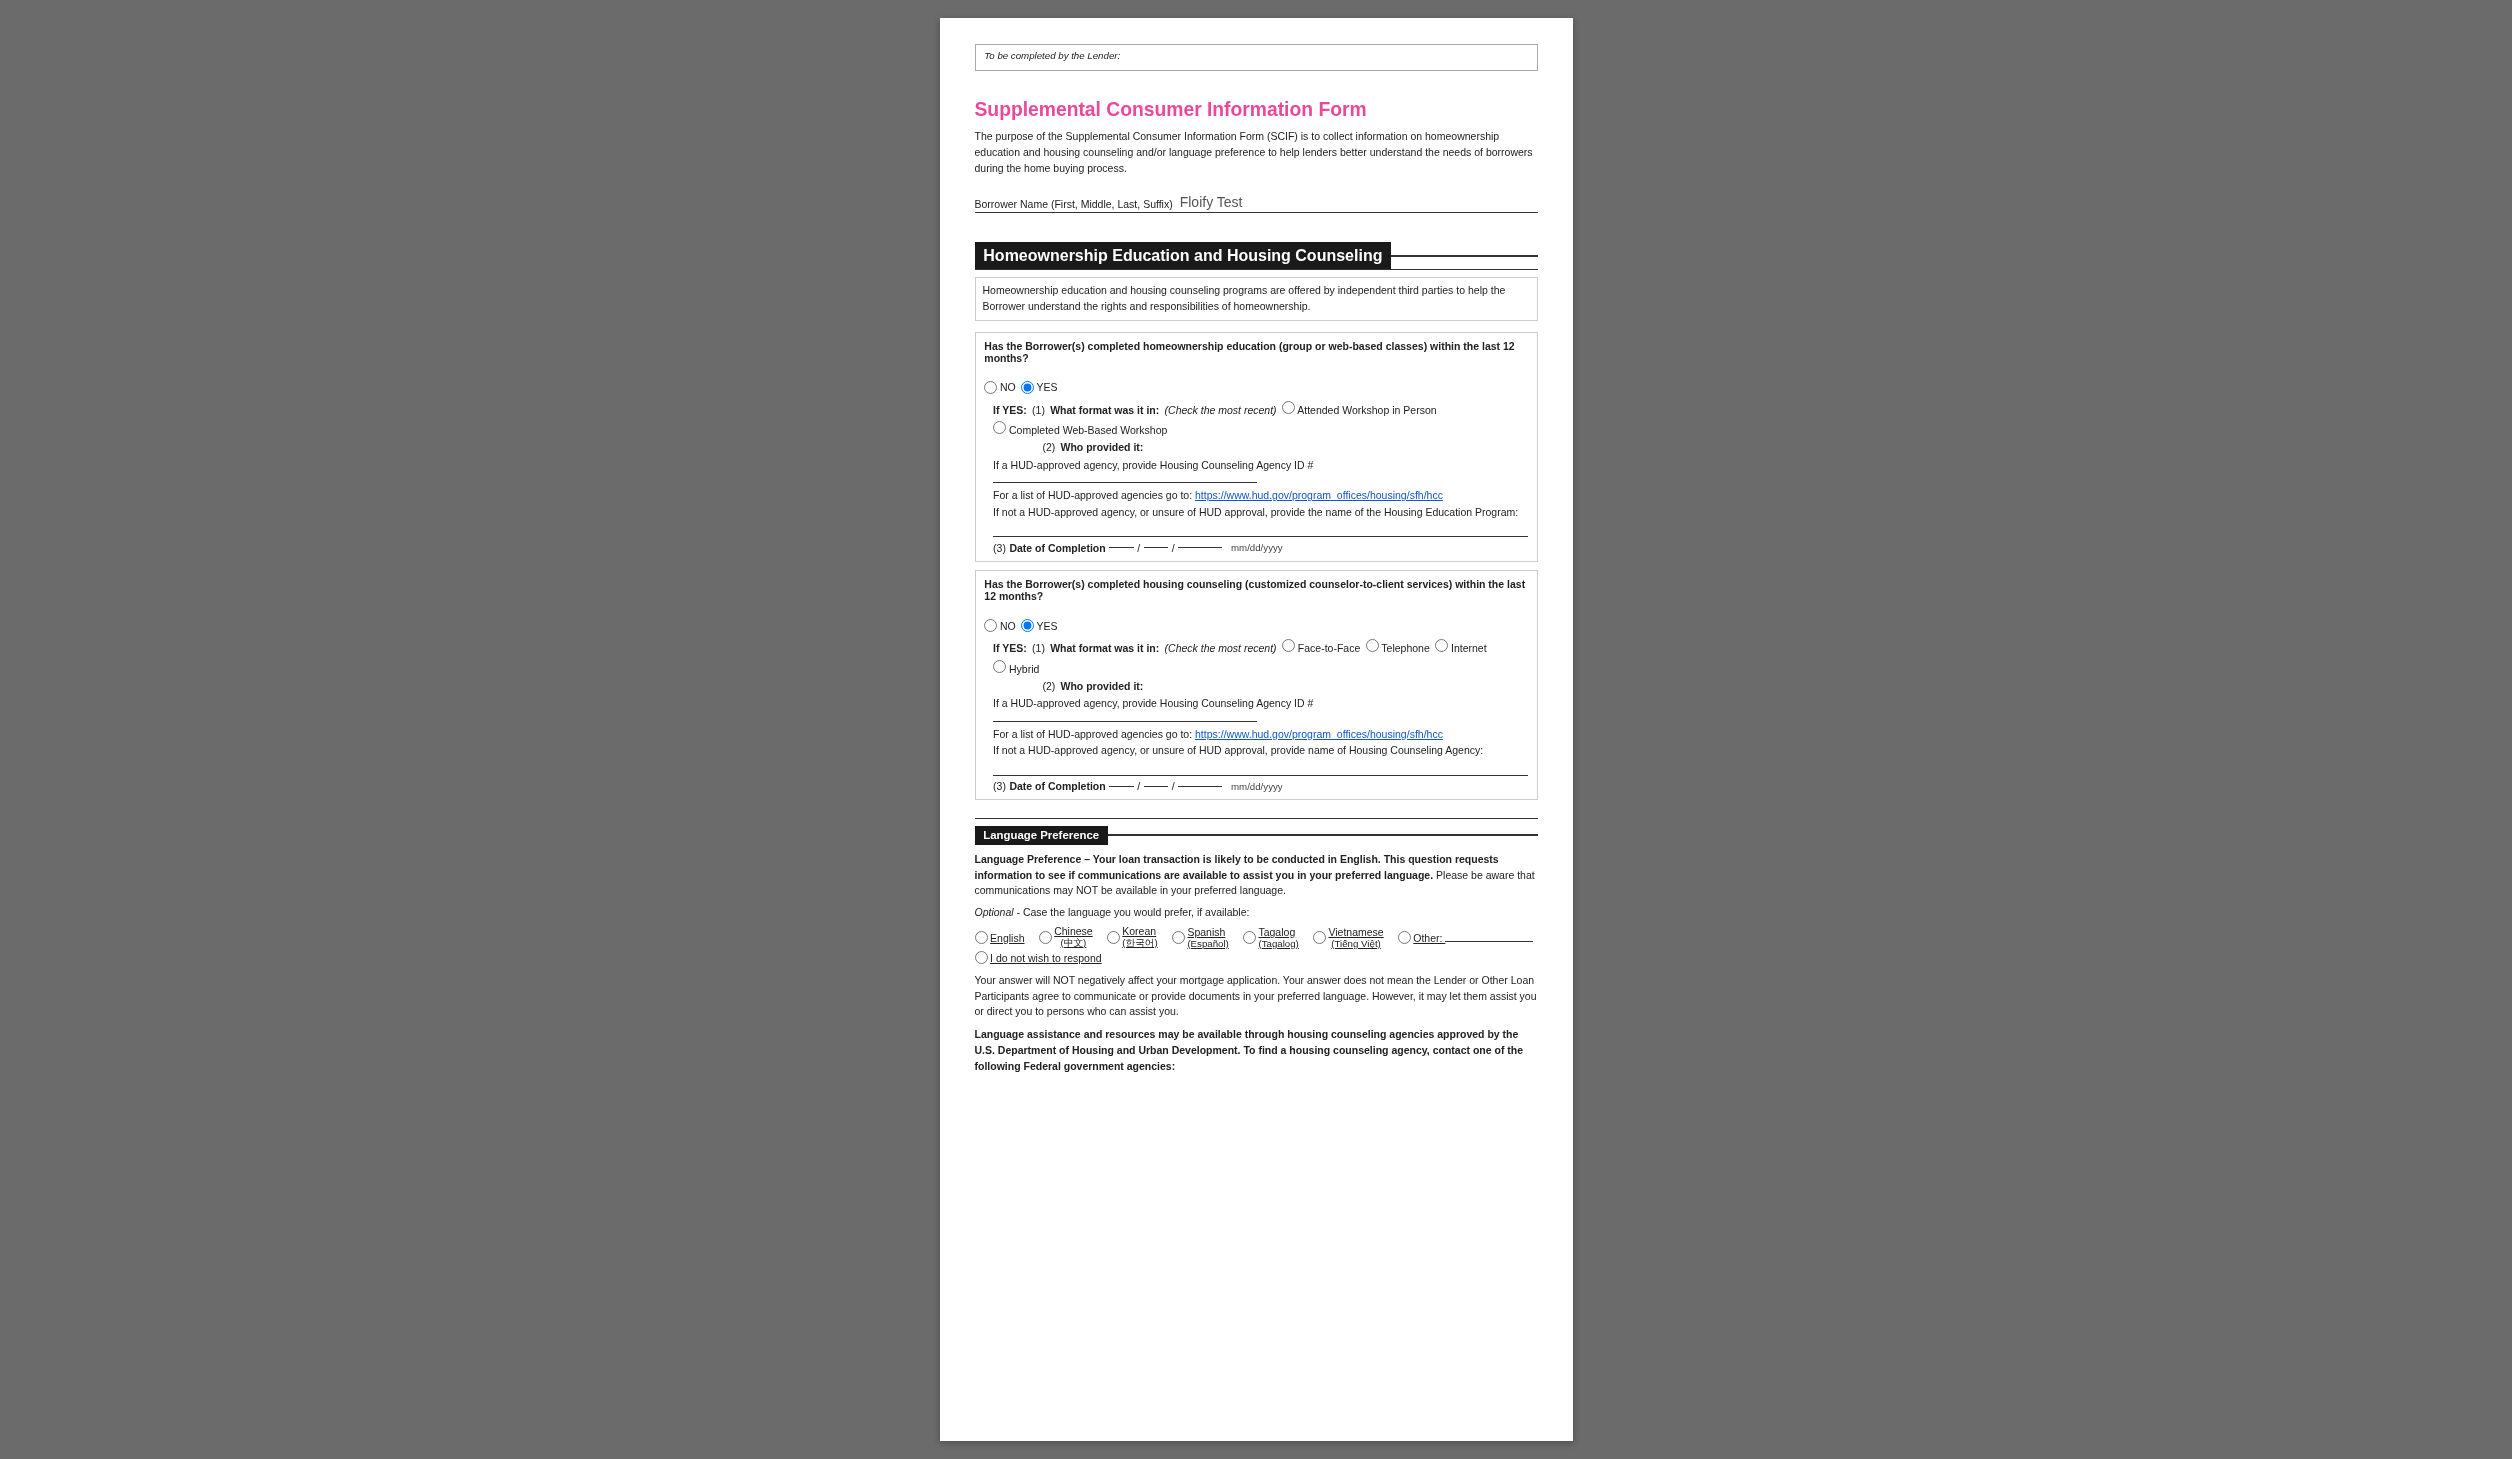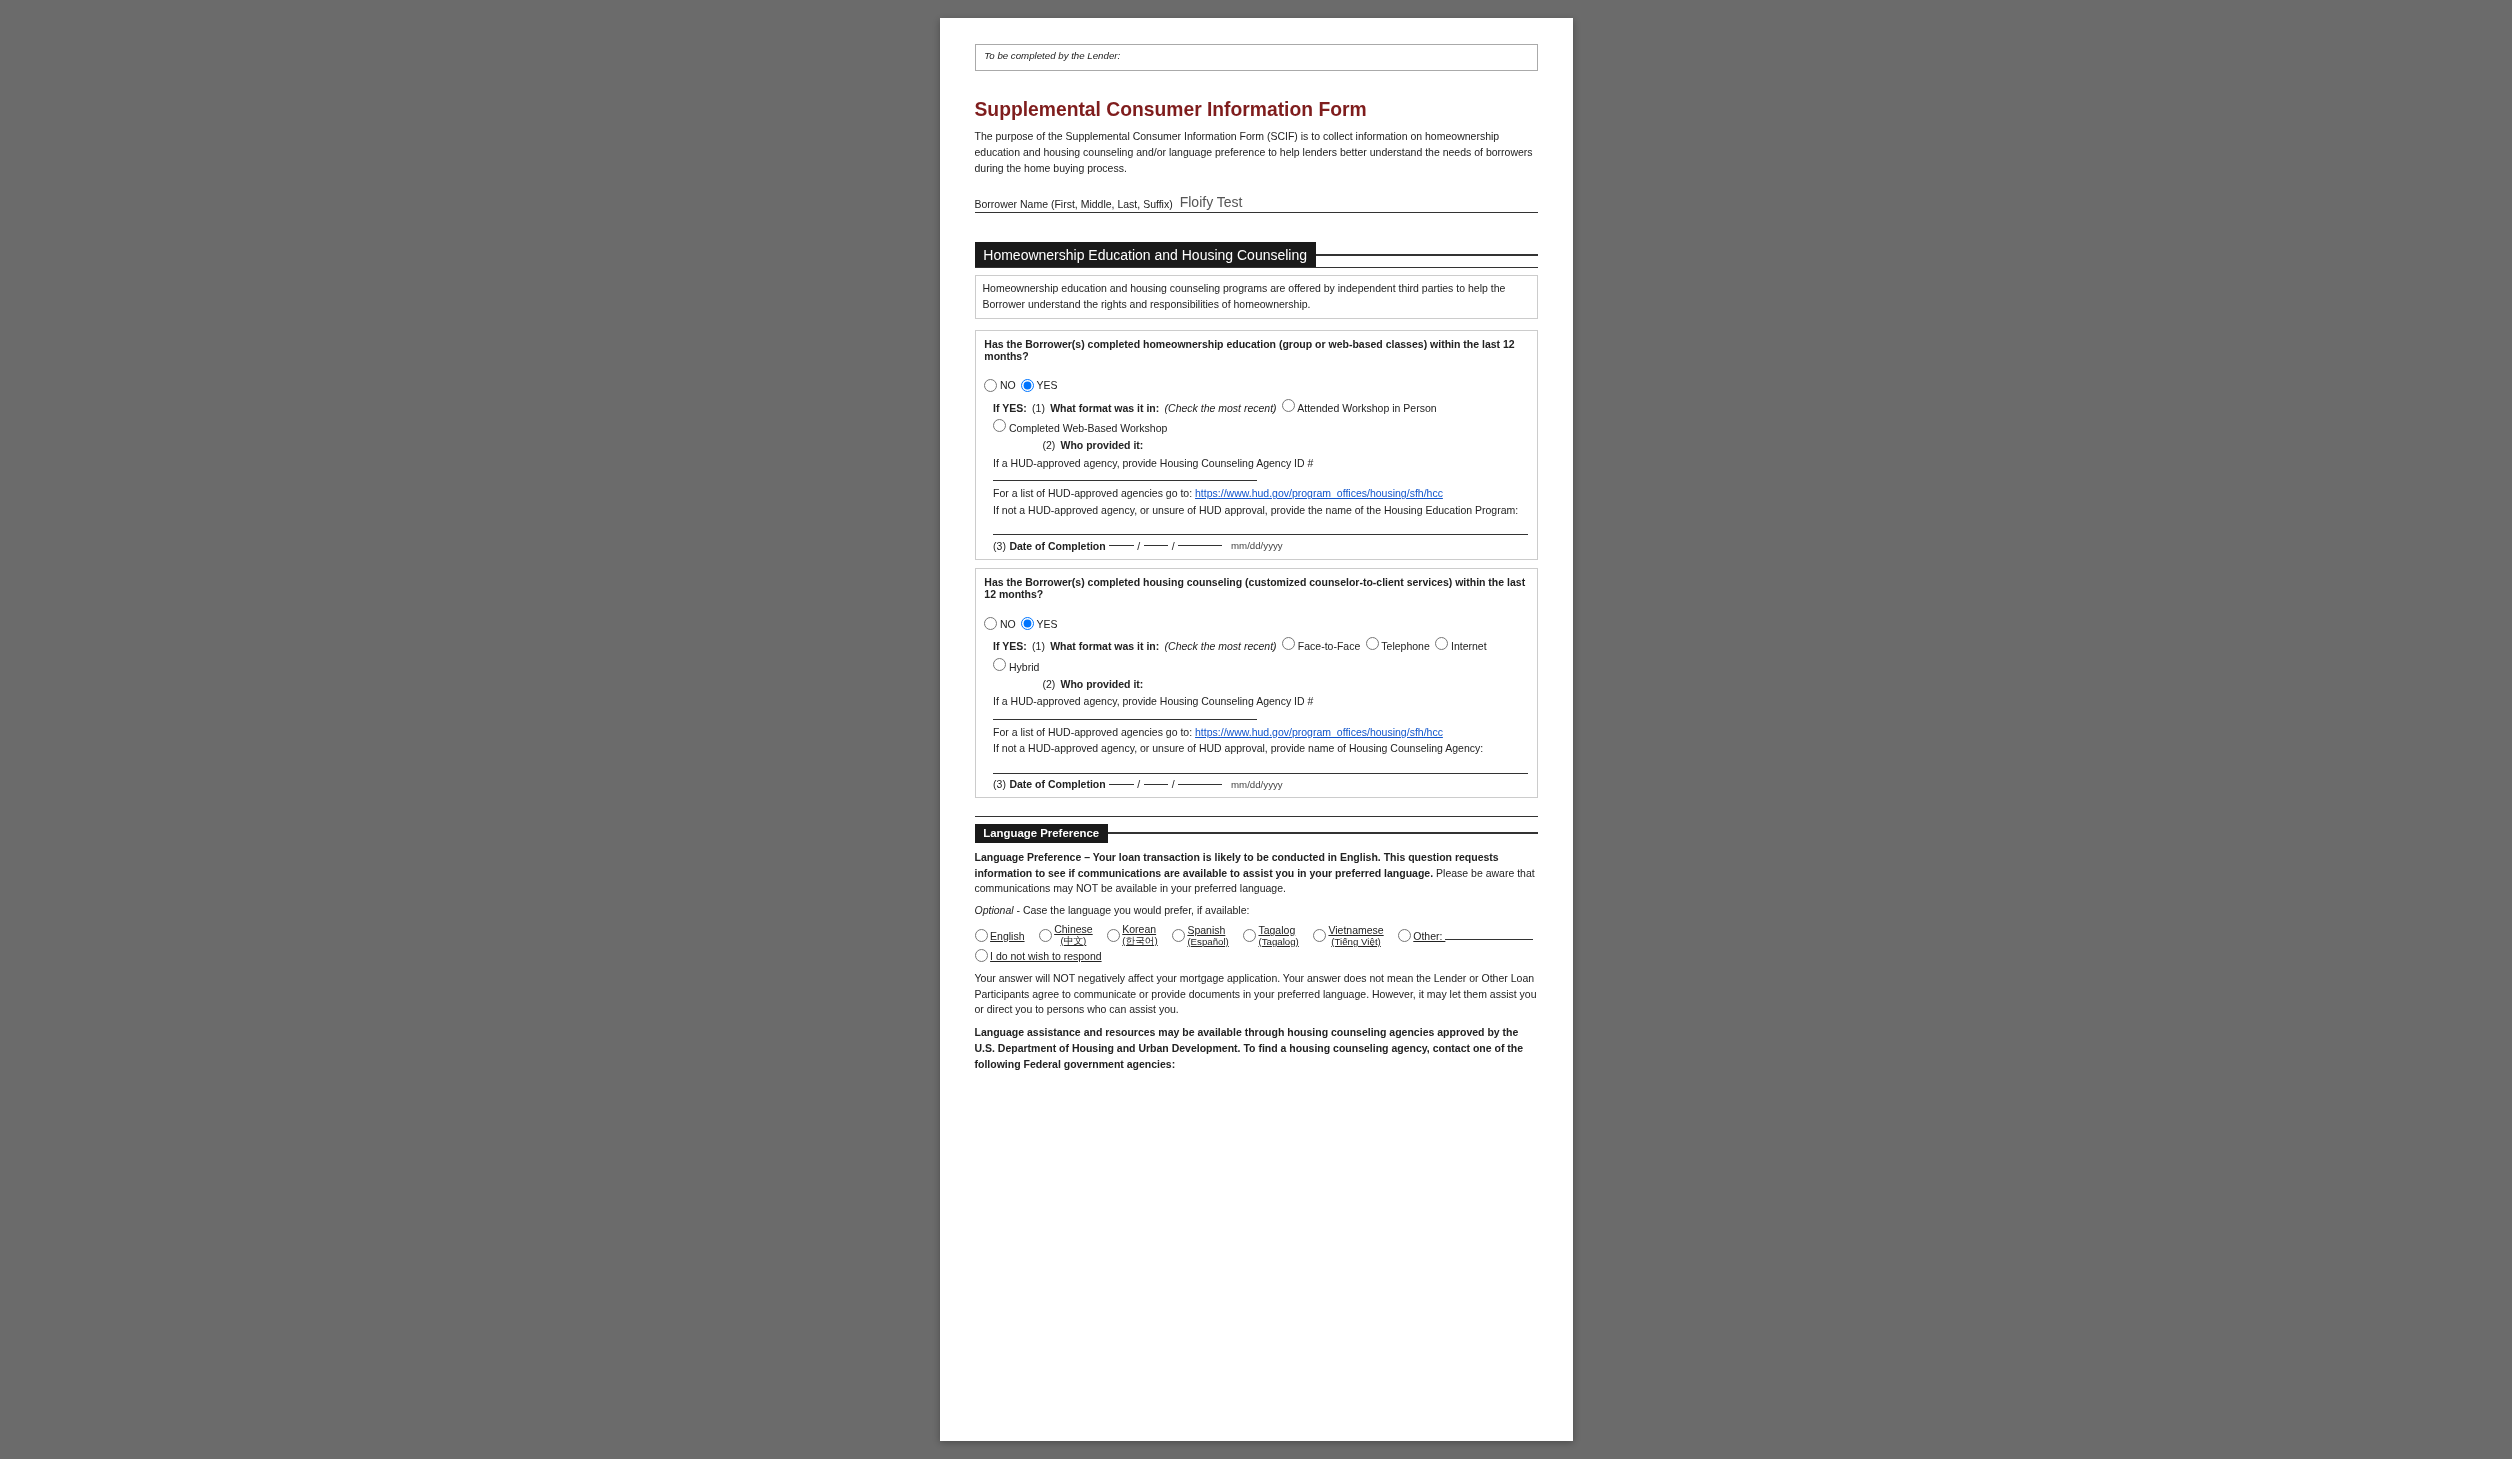--- a/index.html
+++ b/index.html
@@ -38,21 +38,21 @@
     .lender-box .field-line {
       border-bottom: 0.9px solid #333;
       min-width: 193px;
       display: inline-block;
       margin-left: 3.5px;
     }
     h1.form-title {
       font-size: 19.3px;
       font-weight: bold;
       margin-bottom: 8.8px;
-      color: #7f1d1d;
+      color: #ec4899;
     }
     .form-description {
       font-size: 10.5px;
       margin-bottom: 17.6px;
       line-height: 1.5;
       color: #222;
     }
     .borrower-name-row {
       display: flex;
       align-items: flex-end;
@@ -66,22 +66,22 @@
       margin-right: 7px;
     }
     .borrower-name-value {
       font-size: 14px;
       color: #555;
       flex: 1;
     }
     .section-header {
       background: #1a1a1a;
       color: #fff;
-      font-weight: normal;
-      font-size: 14px;
+      font-weight: bold;
+      font-size: 16px;
       padding: 4.4px 8.8px;
       display: inline-block;
       margin-bottom: 0;
     }
     .section-header-row {
       display: flex;
       align-items: center;
       border-bottom: 1.8px solid #333;
       margin-bottom: 7px;
     }

